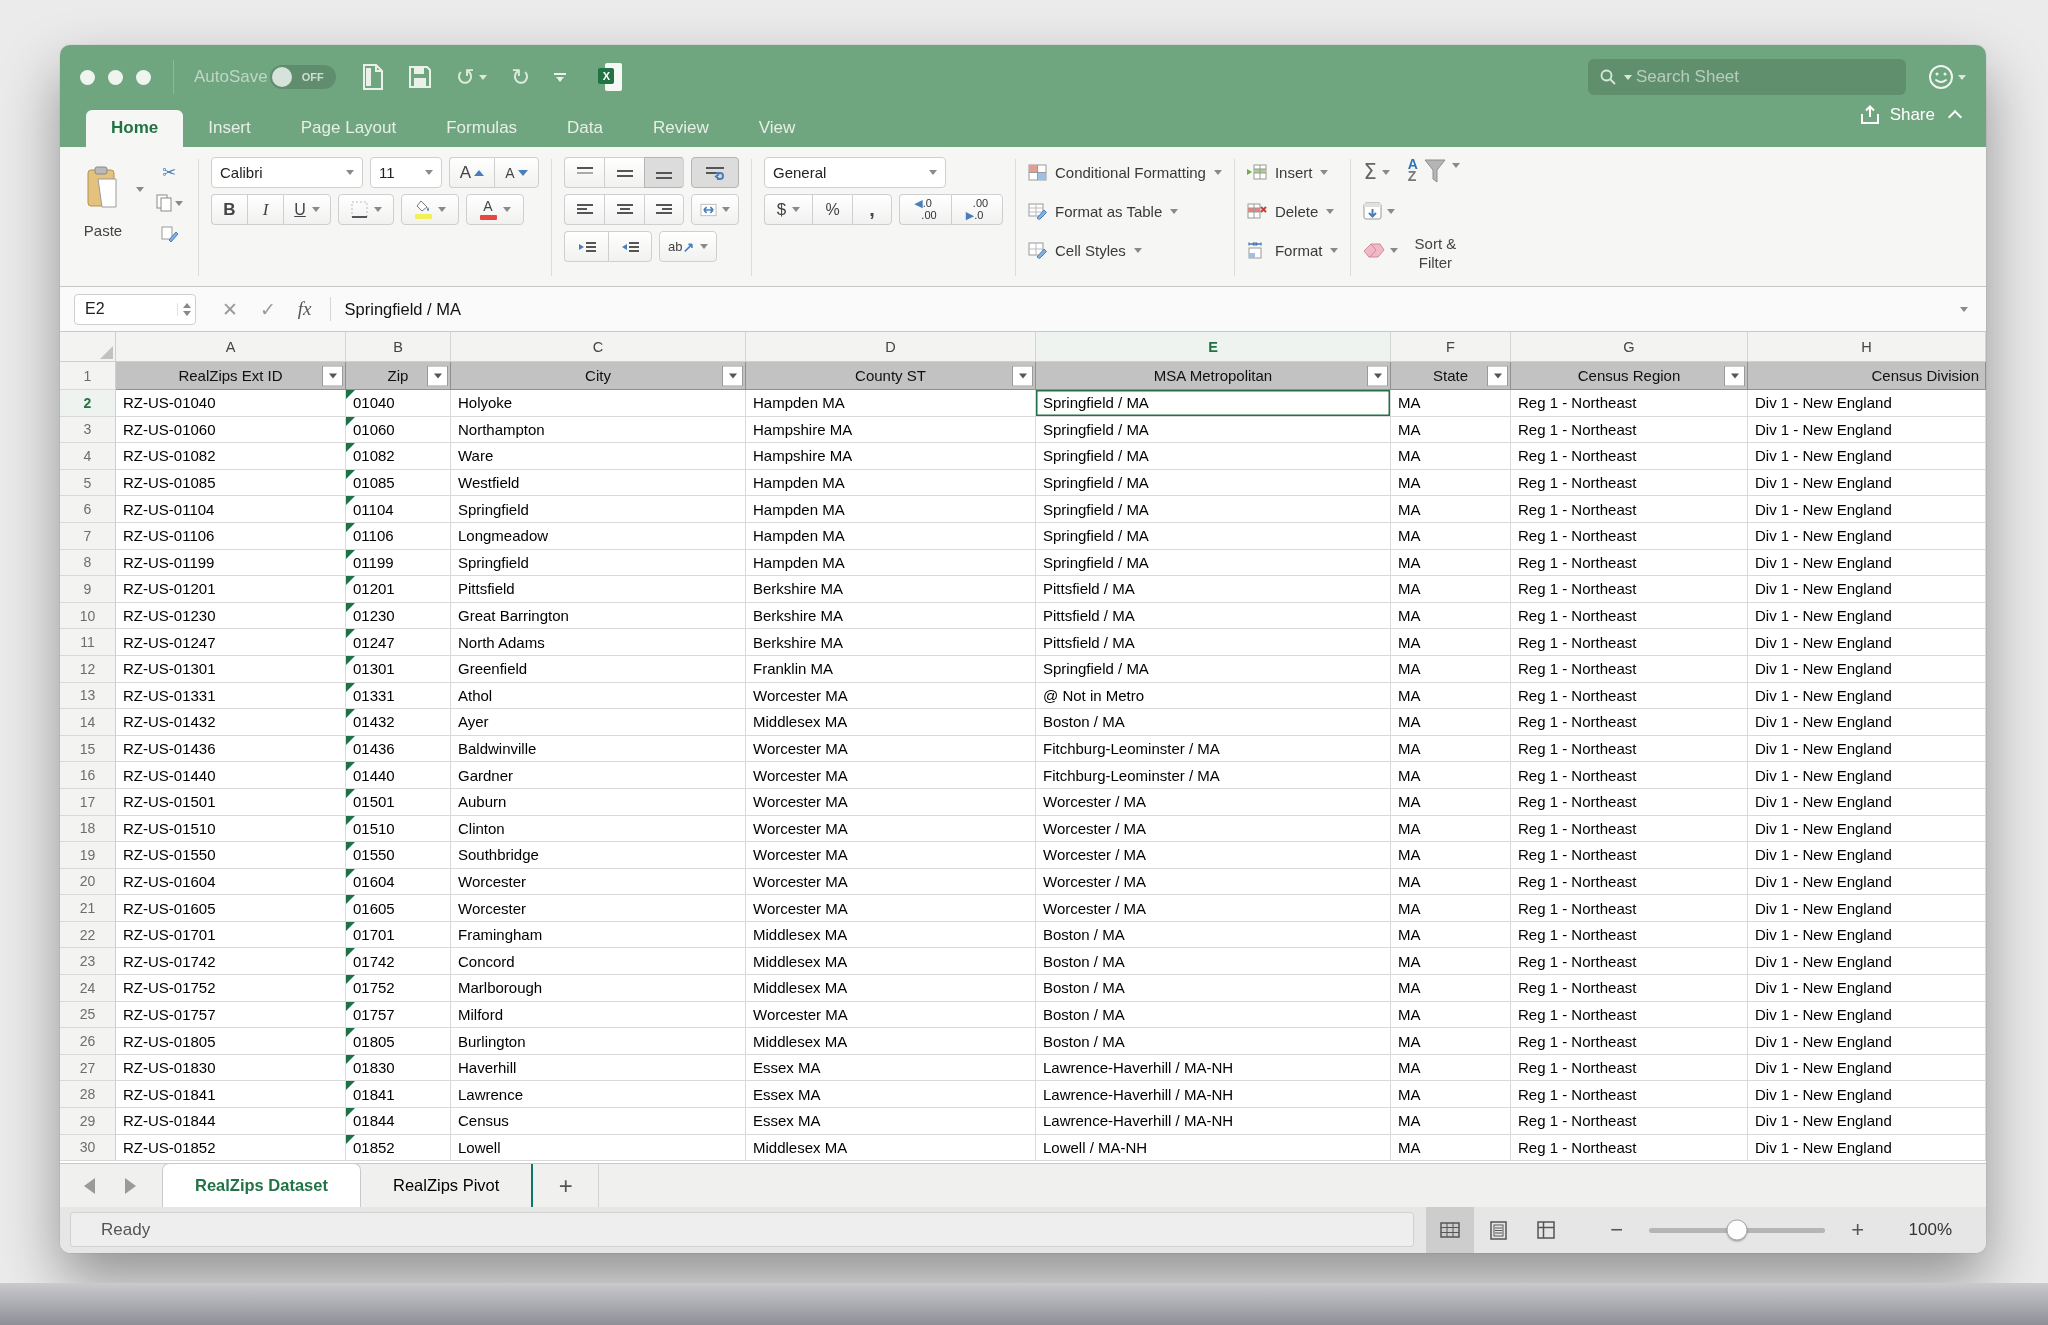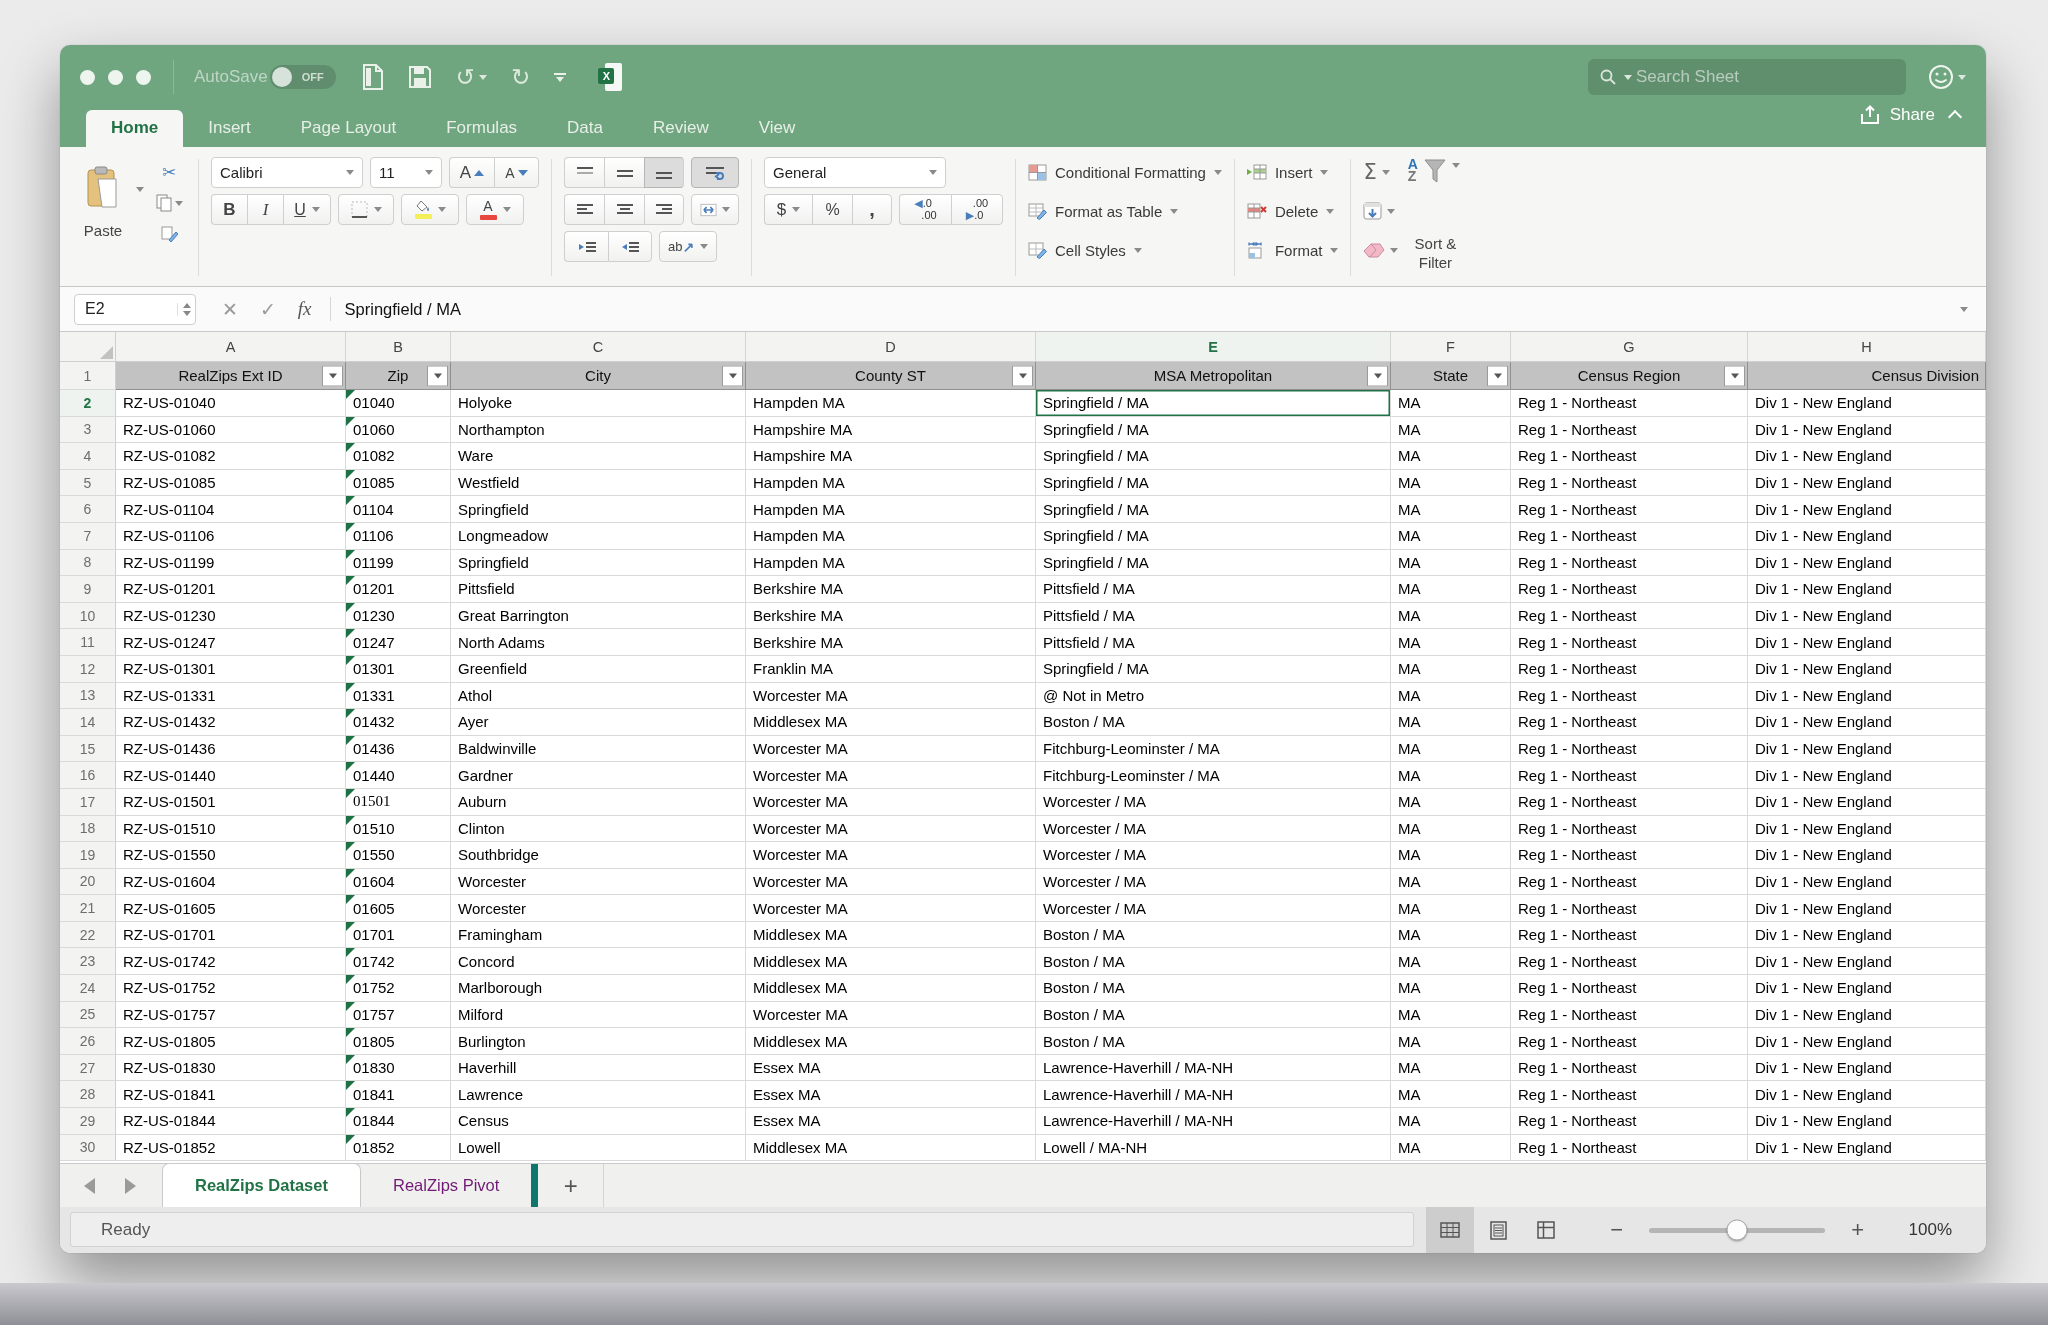--- a/index.html
+++ b/index.html
@@ -138,22 +138,22 @@
     white-space:nowrap;overflow:hidden;}
   .cell.has-flag::before{content:"";position:absolute;left:0;top:0;width:0;height:0;
     border-top:9px solid var(--flag-green);border-right:9px solid transparent;}
   .cell.active-cell{box-shadow:inset 0 0 0 1.5px var(--accent);}
   
   .sheettabs{height:44px;background:#f0f0ef;border-top:1px solid #c9c9c9;display:flex;
     align-items:stretch;flex:none;}
   .tab-nav{display:flex;align-items:center;gap:30px;padding:0 26px 0 24px;color:#8a8a8a;}
   .tab-nav .tri-l{width:0;height:0;border-top:8px solid transparent;border-bottom:8px solid transparent;border-right:11px solid #9a9a9a;}
   .tab-nav .tri-r{width:0;height:0;border-top:8px solid transparent;border-bottom:8px solid transparent;border-left:11px solid #9a9a9a;}
-  .stab{display:flex;align-items:center;padding:0 32px;font-size:16.5px;color:#701a75;
-    border-right:7px solid #0f766e;}
+  .stab{display:flex;align-items:center;padding:0 32px;font-size:16.5px;color:#000000;
+    border-right:2px solid #0f766e;}
   .stab.active{background:#fff;color:var(--accent);font-weight:bold;border:1px solid #c9c9c9;
     border-bottom:none;border-radius:7px 7px 0 0;margin-top:-1px;}
   .add-tab{width:66px;display:flex;align-items:center;justify-content:center;font-size:24px;
     color:#555;border-right:1px solid #d4d4d4;}
   
   .statusbar{height:46px;background:#e6e6e6;display:flex;align-items:center;flex:none;}
   .status-left{flex:1;align-self:stretch;margin:5px 0 6px 10px;background:#eeeeee;
     border:1px solid #d2d2d2;border-radius:3px;display:flex;align-items:center;padding-left:30px;
     font-size:17px;color:#555;}
   .view-btns{display:flex;align-self:stretch;margin-left:12px;}
@@ -822,21 +822,21 @@
           <div class="cell" style="width: 295px;">Gardner</div>
           <div class="cell" style="width: 290px;">Worcester MA</div>
           <div class="cell" style="width: 355px;">Fitchburg-Leominster / MA</div>
           <div class="cell" style="width: 120px;">MA</div>
           <div class="cell" style="width: 237px;">Reg 1 - Northeast</div>
           <div class="cell" style="width: 238px;">Div 1 - New England</div>
         </div>
         <div class="grid-row">
           <div class="rn">17</div>
           <div class="cell" style="width: 230px;">RZ-US-01501</div>
-          <div class="cell has-flag" style="width: 105px; font-family: Liberation Serif, serif;">01501</div>
+          <div class="cell has-flag" style="width: 105px;">01501</div>
           <div class="cell" style="width: 295px;">Auburn</div>
           <div class="cell" style="width: 290px;">Worcester MA</div>
           <div class="cell" style="width: 355px;">Worcester / MA</div>
           <div class="cell" style="width: 120px;">MA</div>
           <div class="cell" style="width: 237px;">Reg 1 - Northeast</div>
           <div class="cell" style="width: 238px;">Div 1 - New England</div>
         </div>
         <div class="grid-row">
           <div class="rn">18</div>
           <div class="cell" style="width: 230px;">RZ-US-01510</div>

